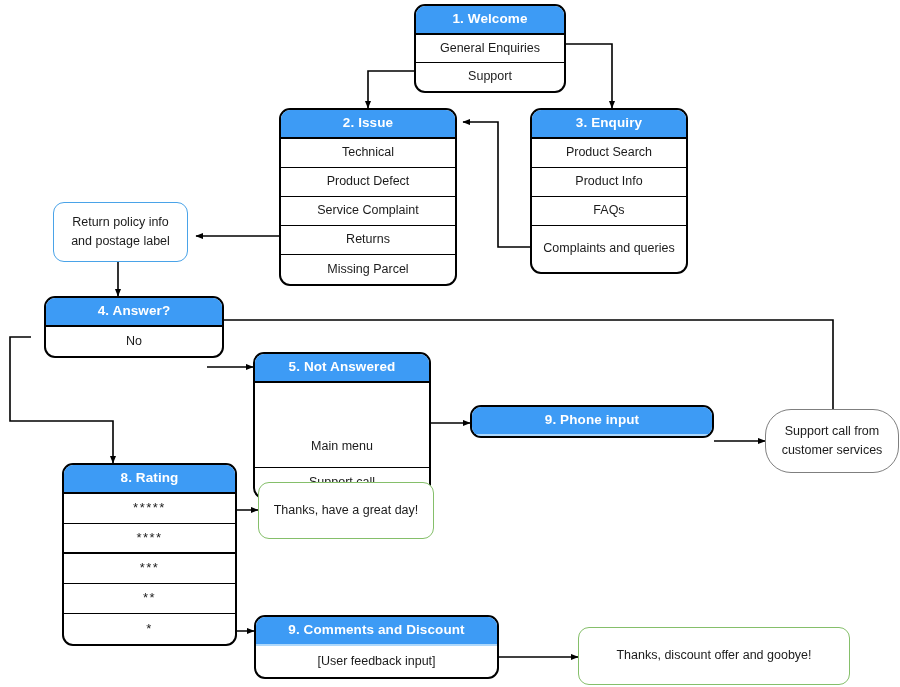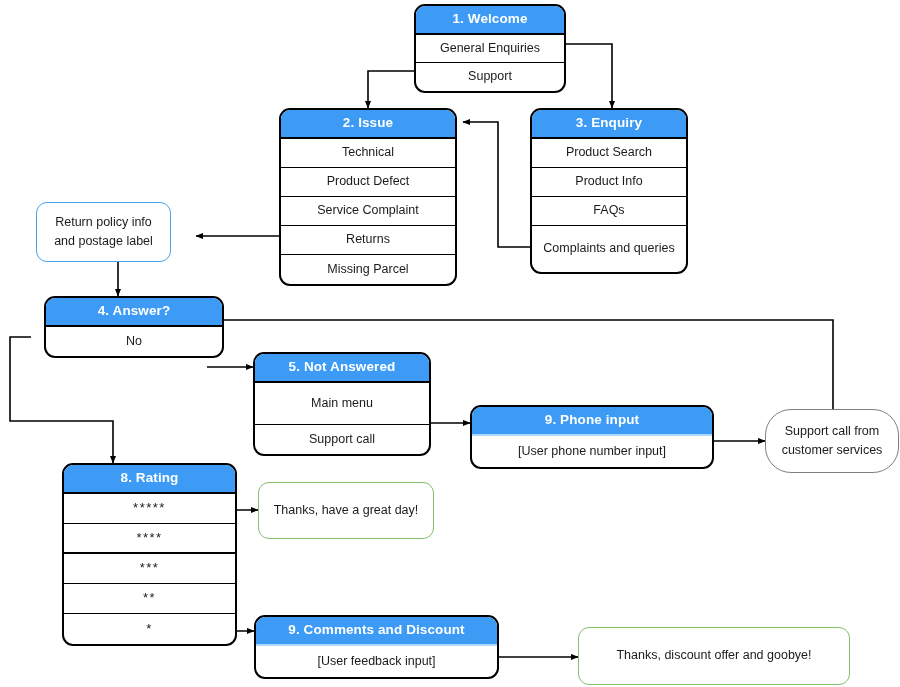--- a/index.html
+++ b/index.html
@@ -136,38 +136,37 @@
   </div>
 
   <div class="node menu" style="left:530px; top:108px; width:158px;">
     <div class="hdr">3. Enquiry</div>
     <div class="row" style="height:29px;">Product Search</div>
     <div class="row" style="height:29px;">Product Info</div>
     <div class="row" style="height:29px;">FAQs</div>
     <div class="row" style="height:46px;">Complaints and queries</div>
   </div>
 
-  <div class="node plain blue-outline" style="left:36px; top:202px; width:135px; height:60px;">
+  <div class="node plain blue-outline" style="left:53px; top:202px; width:135px; height:60px;">
     <span>Return policy info and postage label</span>
   </div>
 
   <div class="node menu" style="left:44px; top:296px; width:180px;">
     <div class="hdr">4. Answer?</div>
     <div class="row" style="height:29px;">No</div>
   </div>
 
   <div class="node menu" style="left:253px; top:352px; width:178px;">
     <div class="hdr">5. Not Answered</div>
-    <div class="row" style="height:42px;">Main menu</div>
+    <div class="row" style="height:42px;margin-top:43px;">Main menu</div>
     <div class="row" style="height:29px;">Support call</div>
   </div>
 
   <div class="node menu" style="left:470px; top:405px; width:244px;">
     <div class="hdr thinline">9. Phone input</div>
-    <div class="row" style="height:31px;">[User phone number input]</div>
   </div>
 
   <div class="node plain gray-outline" style="left:765px; top:409px; width:134px; height:64px;border-radius:26px;">
     <span>Support call from customer services</span>
   </div>
 
   <div class="node menu" style="left:24px; top:463px; width:175px;margin-left:38px;">
     <div class="hdr">8. Rating</div>
     <div class="row stars" style="height:30px;">*****</div>
     <div class="row stars heavy" style="height:30px;">****</div>

